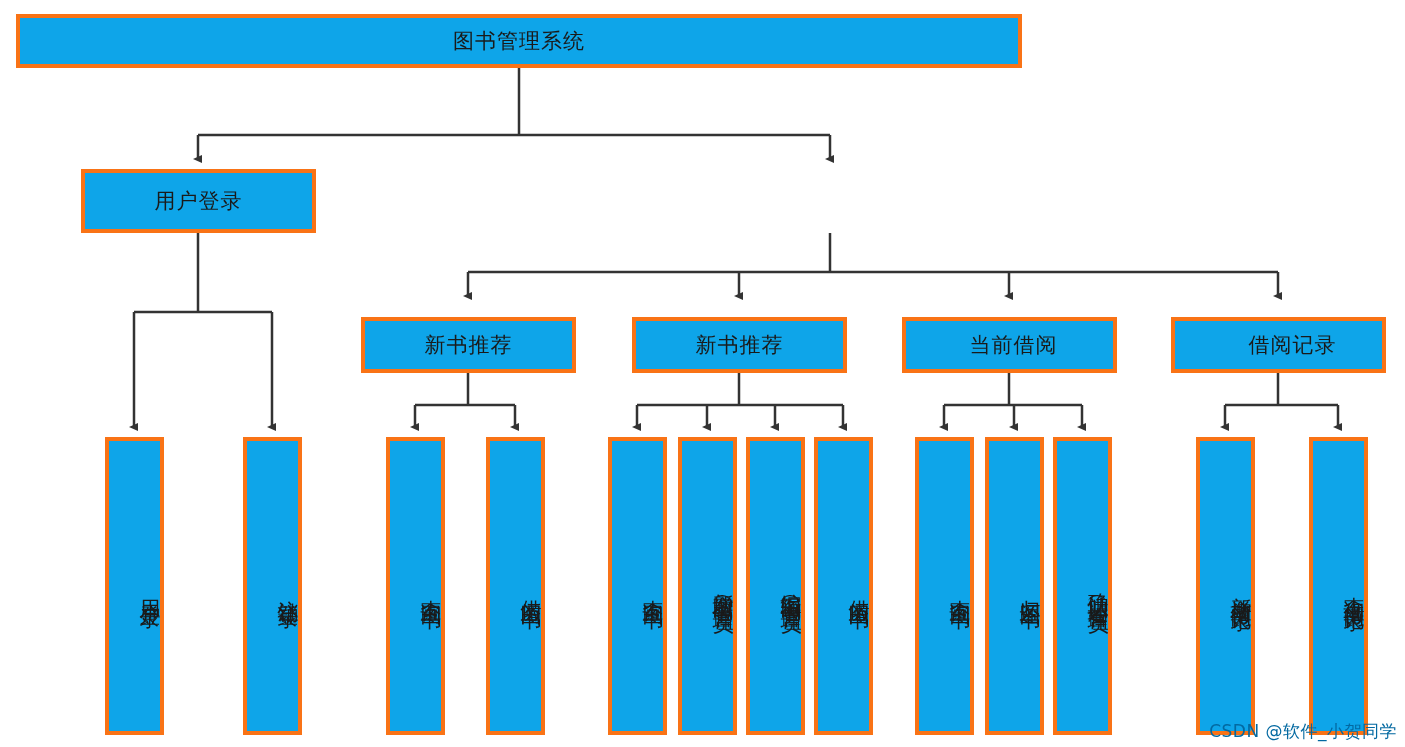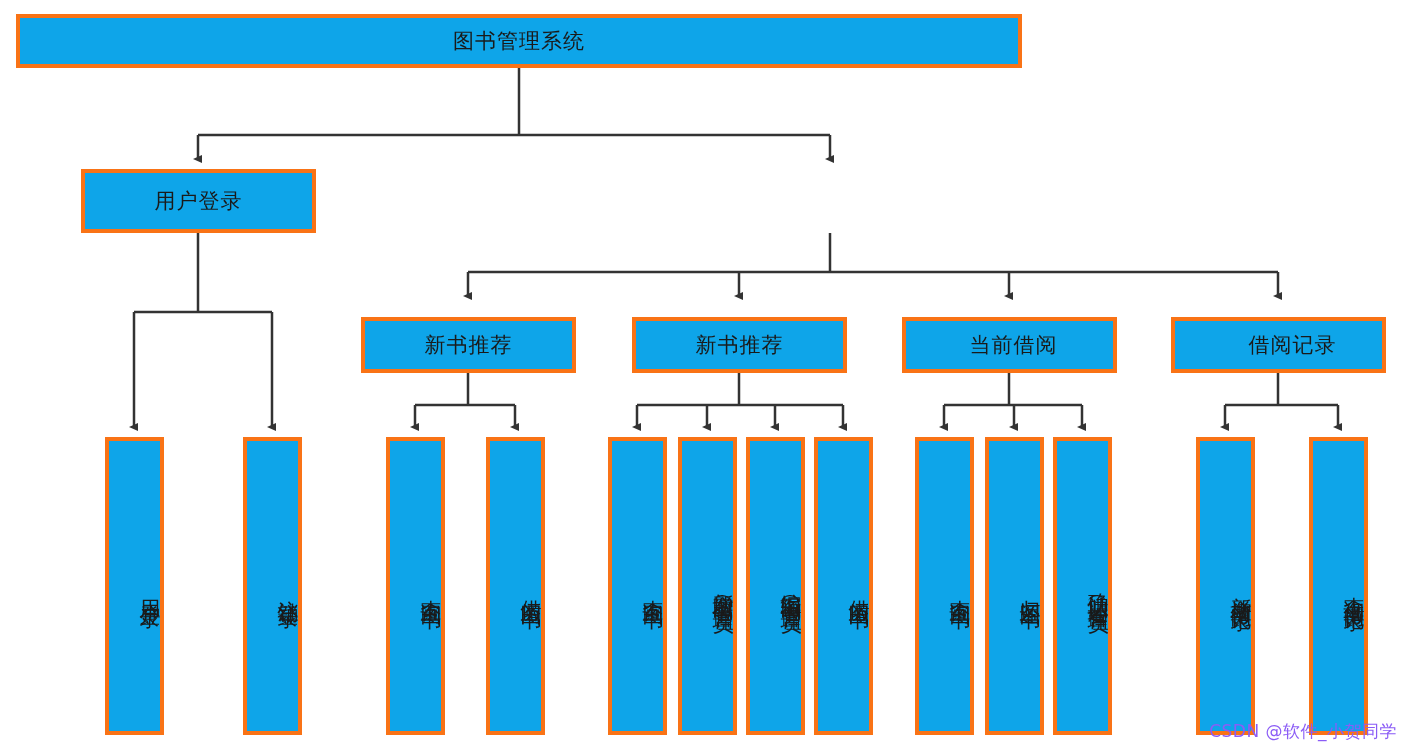--- a/index.html
+++ b/index.html
@@ -55,21 +55,21 @@
     writing-mode: vertical-rl;
     text-orientation: upright;
     display: block;
     white-space: nowrap;
   }
   .watermark {
     position: absolute;
     right: 8px;
     bottom: 4px;
     font-size: 17px;
-    color: #8b5cf6;
+    color: #0369a1;
     letter-spacing: 0.5px;
     white-space: nowrap;
   }
 </style>
 </head>
 <body>
 
 <div id="diagram-root">
 
   <svg class="connectors" viewBox="0 0 1405 747">

